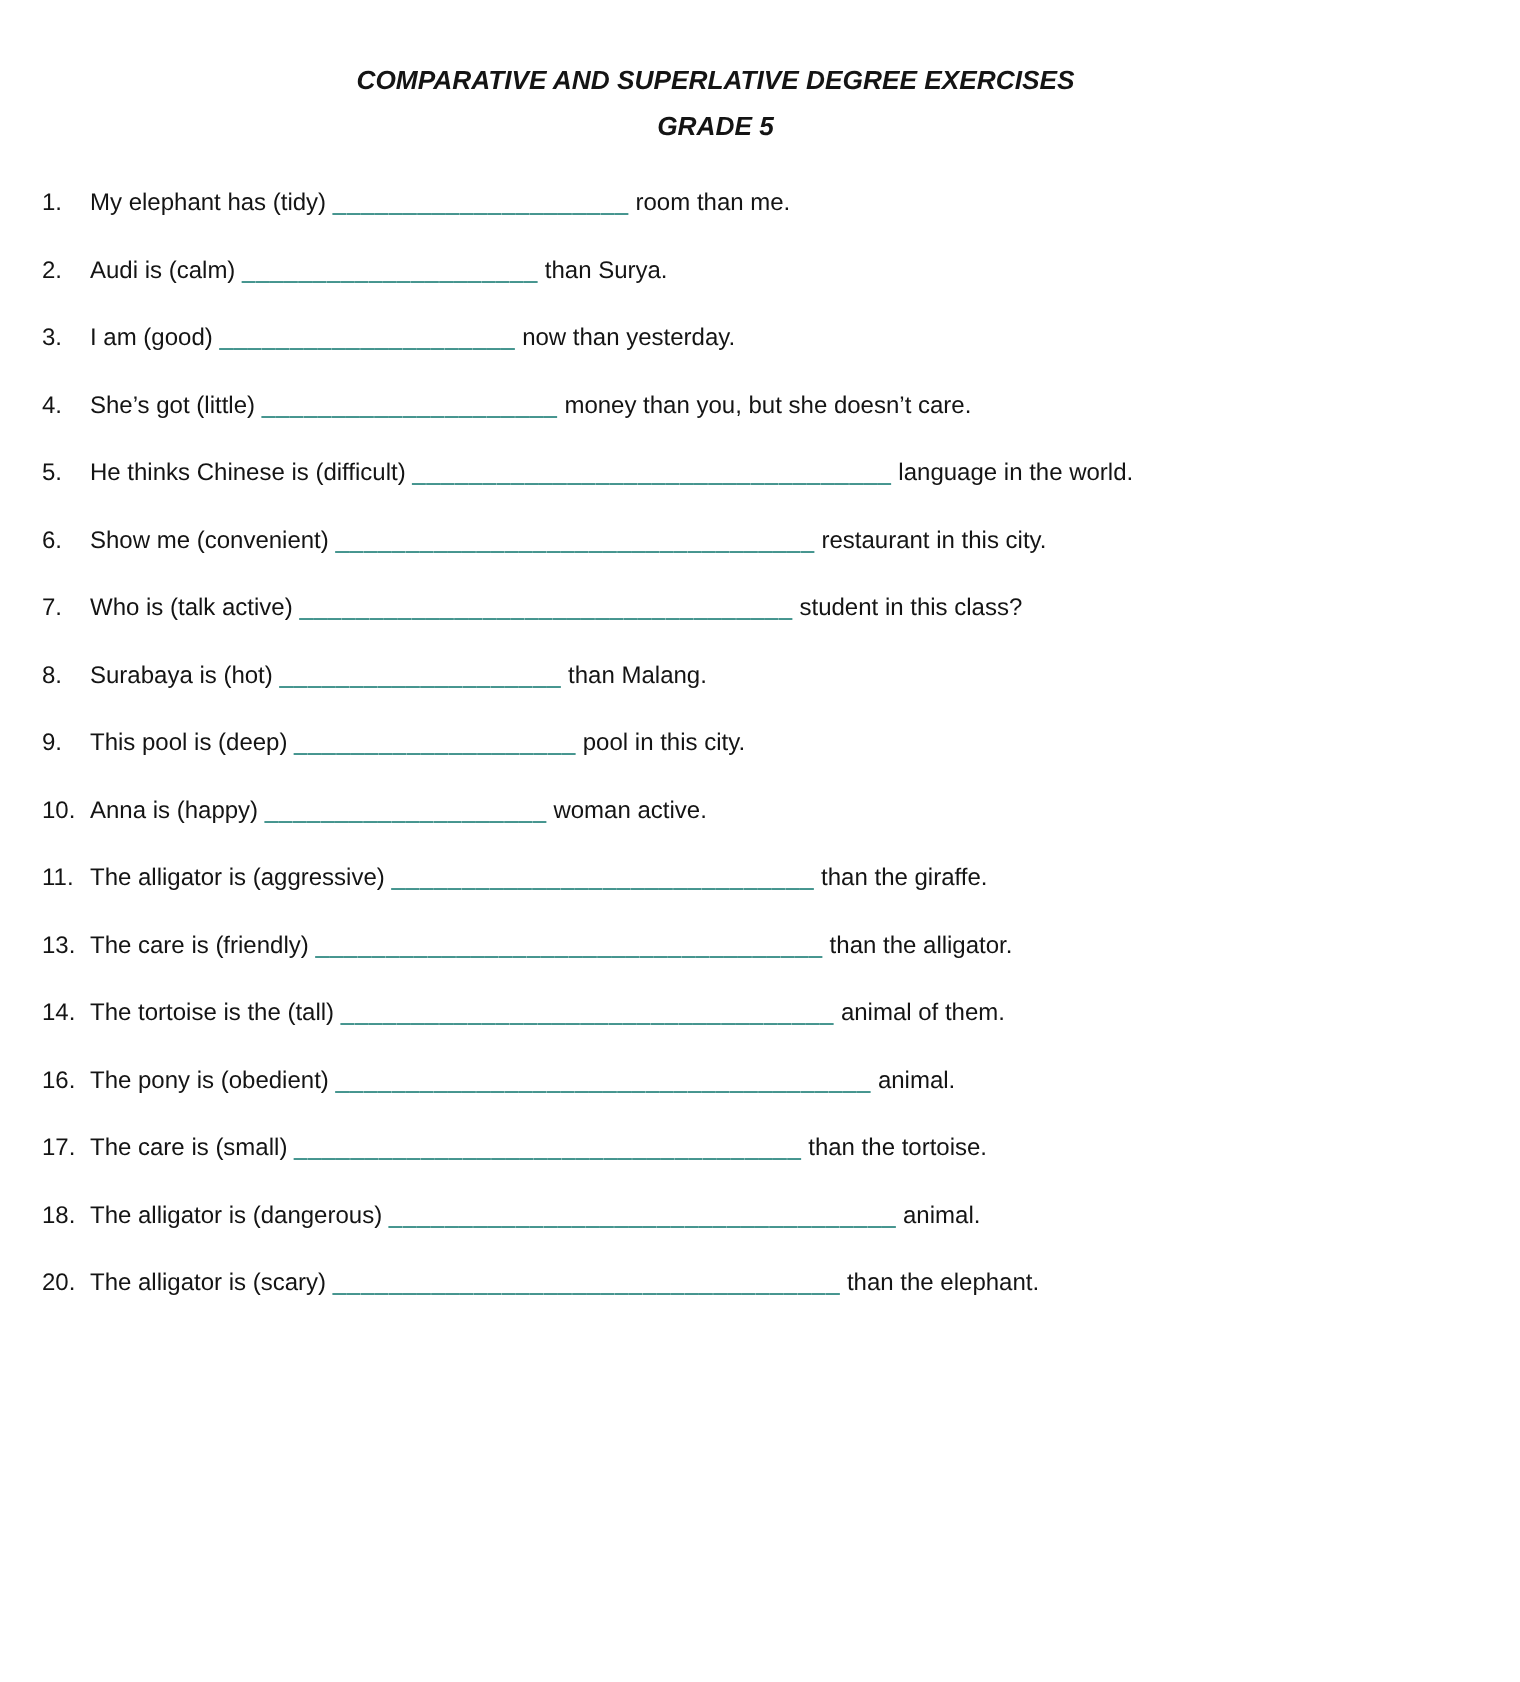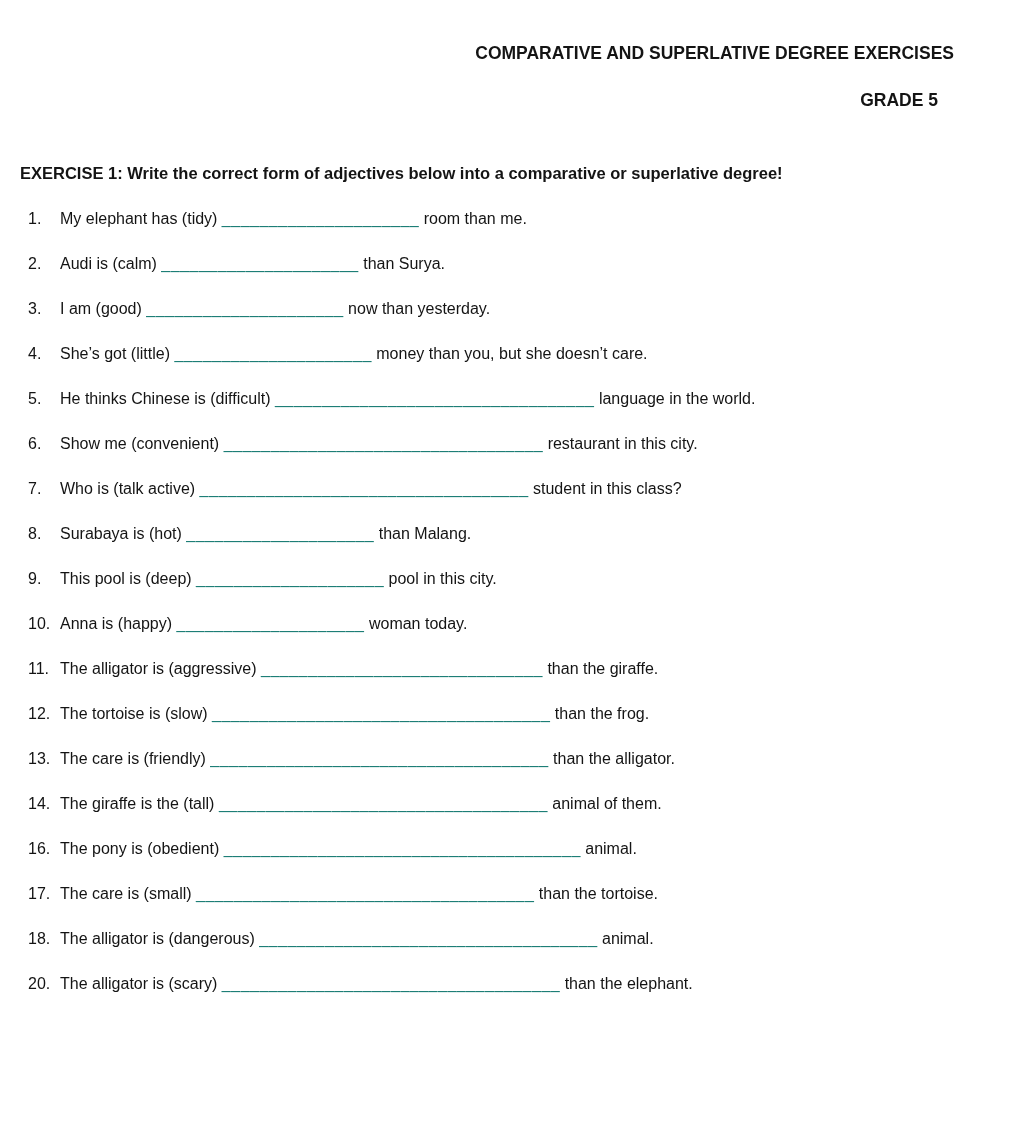--- a/index.html
+++ b/index.html
@@ -16,33 +16,34 @@
     overflow: hidden;
   }
   .page {
     width: 1013px;
     height: 1121px;
     background: #ffffff;
   }
   .header {
     margin-top: 38px;
     padding-right: 59px;
-    text-align: right;
+    text-align: center;
+    font-style: italic;
   }
   .title {
     font-size: 17.5px;
     font-weight: bold;
     line-height: 31px;
     margin: 0;
   }
   .grade {
     font-size: 17.5px;
     font-weight: bold;
     line-height: 31px;
-    margin: 16px;
+    margin: 0;
   }
   .exercise-heading {
     margin: 48px 0 0 20px;
     font-size: 16.5px;
     font-weight: bold;
     white-space: nowrap;
   }
   .items {
     margin-top: 25px;
     padding-left: 28px;
@@ -66,21 +67,20 @@
 </style>
 </head>
 <body>
 
 <div class="page">
   <div class="header">
     <h1 class="title">COMPARATIVE AND SUPERLATIVE DEGREE EXERCISES</h1>
     <h2 class="grade">GRADE 5</h2>
   </div>
 
-  <p class="exercise-heading">EXERCISE 1: Write the correct form of adjectives below into a comparative or superlative degree!</p>
 
   <div class="items" id="items">
       <div class="item">
         <span class="num">1.</span>
         <span class="text"><span>My elephant has (tidy)</span> <span class="blank">_____________________</span> <span>room than me.</span></span>
       </div>
       <div class="item">
         <span class="num">2.</span>
         <span class="text"><span>Audi is (calm)</span> <span class="blank">_____________________</span> <span>than Surya.</span></span>
       </div>
@@ -107,37 +107,33 @@
       <div class="item">
         <span class="num">8.</span>
         <span class="text"><span>Surabaya is (hot)</span> <span class="blank">____________________</span> <span>than Malang.</span></span>
       </div>
       <div class="item">
         <span class="num">9.</span>
         <span class="text"><span>This pool is (deep)</span> <span class="blank">____________________</span> <span>pool in this city.</span></span>
       </div>
       <div class="item">
         <span class="num">10.</span>
-        <span class="text"><span>Anna is (happy)</span> <span class="blank">____________________</span> <span>woman today.</span></span>
+        <span class="text"><span>Anna is (happy)</span> <span class="blank">____________________</span> <span>woman active.</span></span>
       </div>
       <div class="item">
         <span class="num">11.</span>
         <span class="text"><span>The alligator is (aggressive)</span> <span class="blank">______________________________</span> <span>than the giraffe.</span></span>
-      </div>
-      <div class="item">
-        <span class="num">12.</span>
-        <span class="text"><span>The tortoise is (slow)</span> <span class="blank">____________________________________</span> <span>than the frog.</span></span>
       </div>
       <div class="item">
         <span class="num">13.</span>
         <span class="text"><span>The care is (friendly)</span> <span class="blank">____________________________________</span> <span>than the alligator.</span></span>
       </div>
       <div class="item">
         <span class="num">14.</span>
-        <span class="text"><span>The giraffe is the (tall)</span> <span class="blank">___________________________________</span> <span>animal of them.</span></span>
+        <span class="text"><span>The tortoise is the (tall)</span> <span class="blank">___________________________________</span> <span>animal of them.</span></span>
       </div>
       <div class="item">
         <span class="num">16.</span>
         <span class="text"><span>The pony is (obedient)</span> <span class="blank">______________________________________</span> <span>animal.</span></span>
       </div>
       <div class="item">
         <span class="num">17.</span>
         <span class="text"><span>The care is (small)</span> <span class="blank">____________________________________</span> <span>than the tortoise.</span></span>
       </div>
       <div class="item">

